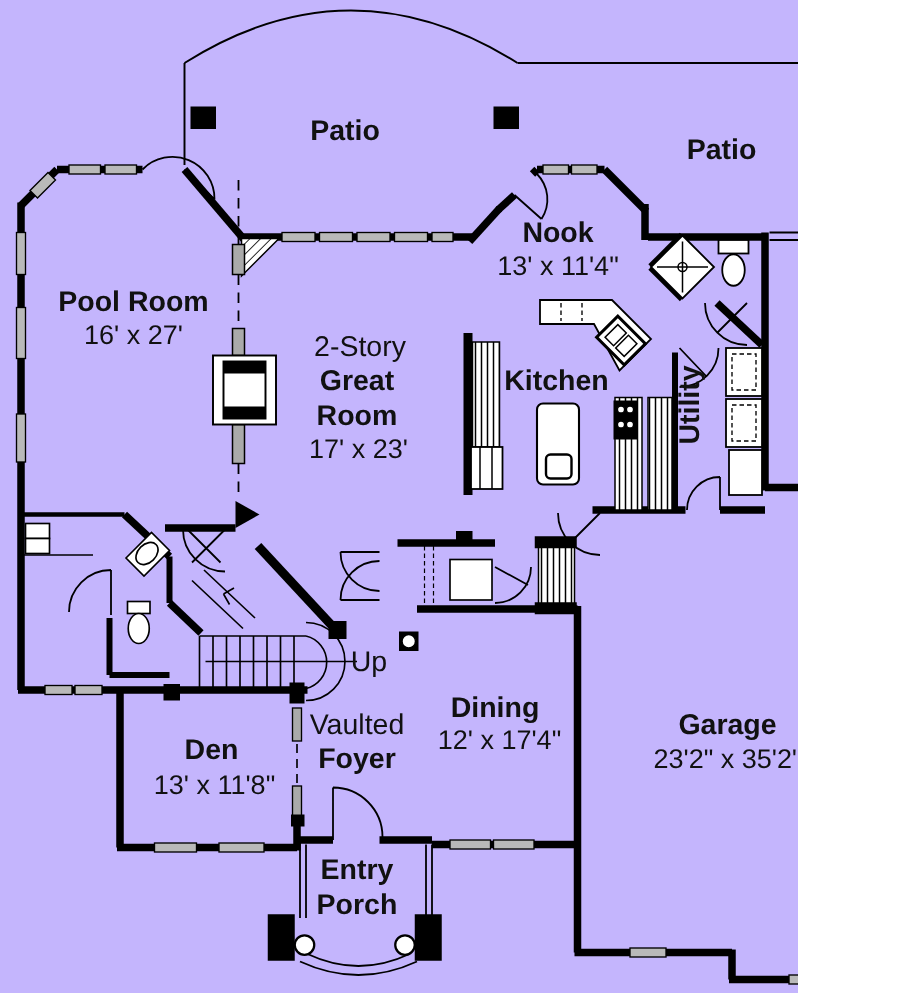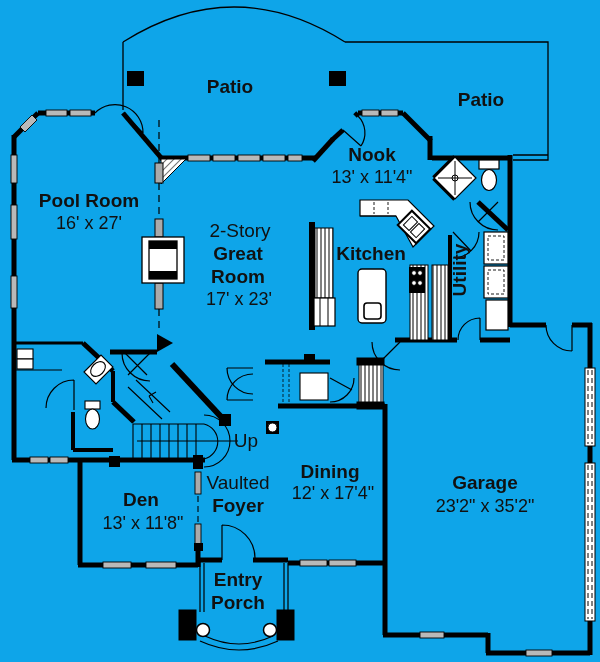--- a/index.html
+++ b/index.html
@@ -1,16 +1,16 @@
 <!DOCTYPE html>
 <html><head>
 <meta charset="utf-8">
 <style>
   html,body{margin:0;padding:0;background:#fff;}
-  #plan-wrap{width:600px;height:662px;background:#0ea5e9;position:relative;overflow:hidden;}
+  #plan-wrap{width:532px;height:662px;background:#c4b5fd;position:relative;overflow:hidden;}
   svg{display:block;}
   text{font-family:"Liberation Sans","DejaVu Sans",sans-serif;fill:#111;}
   .rm{font-weight:bold;font-size:19px;text-anchor:middle;}
   .dim{font-weight:normal;font-size:18px;text-anchor:middle;}
   .sm{font-weight:normal;font-size:19px;text-anchor:middle;}
 </style>
 </head>
 <body>
 
 <div id="plan-wrap">

